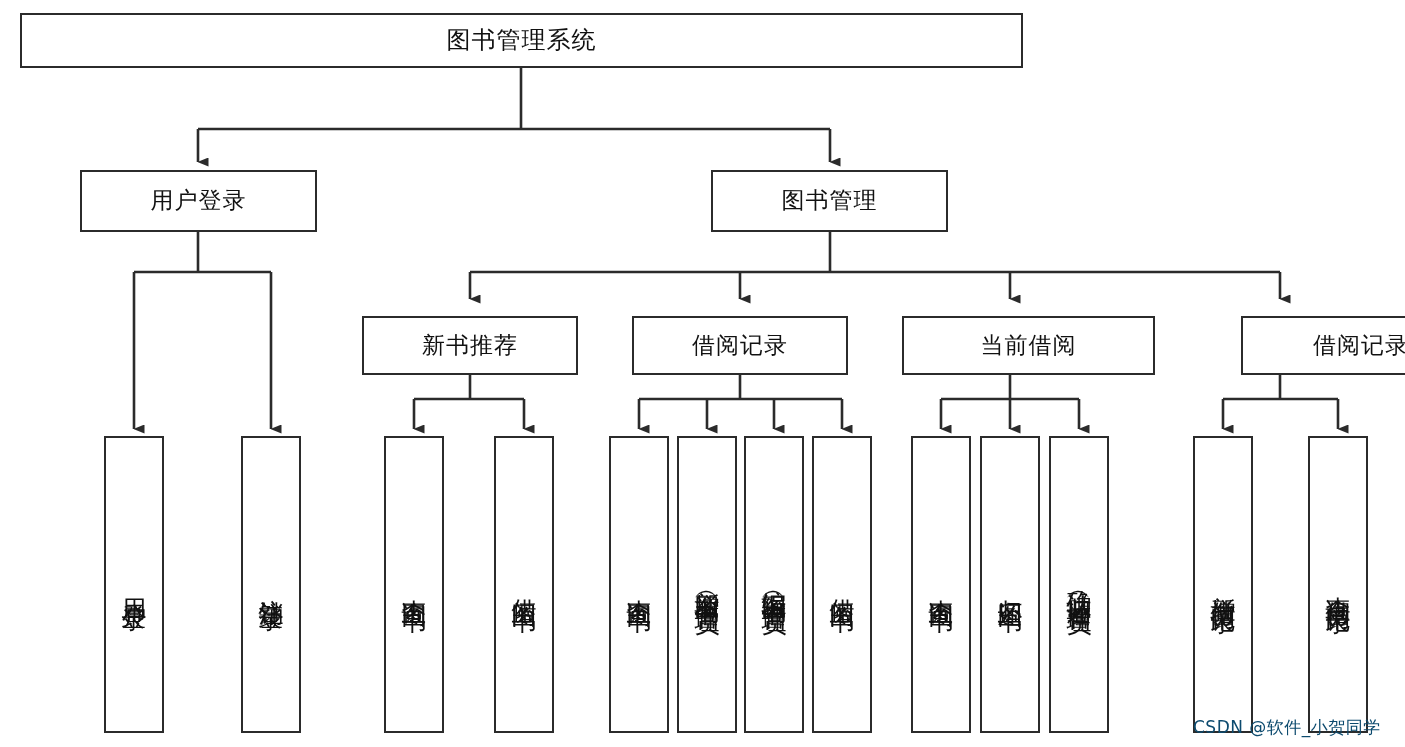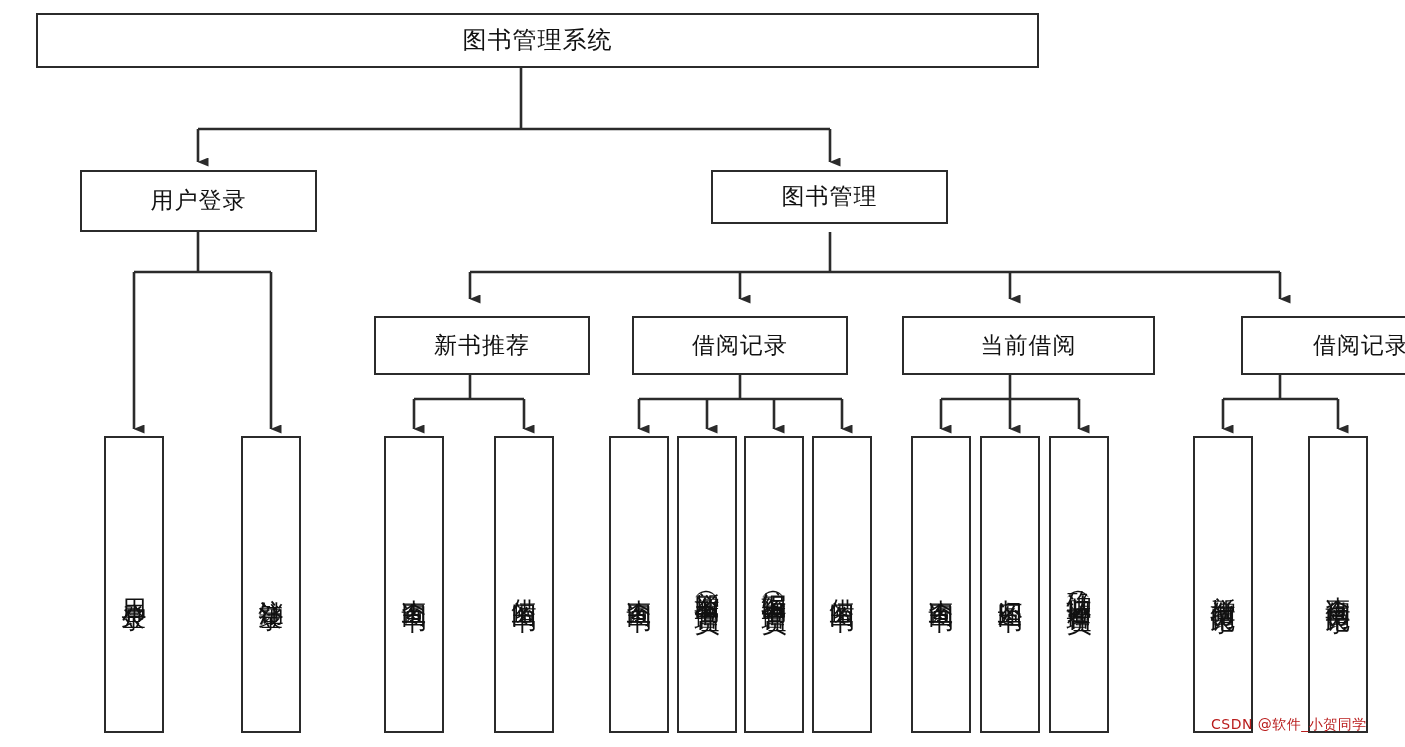--- a/index.html
+++ b/index.html
@@ -60,26 +60,25 @@
   .node.vert .node-label {
     writing-mode: vertical-rl;
     text-orientation: upright;
     font-size: 25px;
     line-height: 1.0;
     letter-spacing: 3px;
     max-height: 100%;
   }
   .watermark {
     position: absolute;
-    font-size: 14px;
-    color: #b91c1c;
+    font-size: 17px;
+    color: #0c4a6e;
     white-space: nowrap;
     z-index: 5;
     letter-spacing: 0.5px;
-    padding-left: 18px;
   }
 </style>
 </head>
 <body>
 
 <div id="diagram-canvas">
 
   <svg id="connector-layer" viewBox="0 0 1405 747" width="1405" height="747" xmlns="http://www.w3.org/2000/svg">
     <defs>
       <marker id="arrowhead" markerWidth="9" markerHeight="11" refX="4.5" refY="10.5" orient="auto" markerUnits="userSpaceOnUse">
@@ -125,32 +124,32 @@
       <path d="M1010,399 L1010,429" marker-end="url(#arrowhead)"></path>
       <path d="M1079,399 L1079,429" marker-end="url(#arrowhead)"></path>
 
       <path d="M1280,375 L1280,399"></path>
       <path d="M1223,399 L1338,399"></path>
       <path d="M1223,399 L1223,429" marker-end="url(#arrowhead)"></path>
       <path d="M1338,399 L1338,429" marker-end="url(#arrowhead)"></path>
     </g>
   </svg>
 
-  <div class="node horiz root" style="left:20px; top:13px; width:1003px; height:55px;margin-left:16px;">
+  <div class="node horiz root" style="left:20px; top:13px; width:1003px; height:55px;">
     <span class="node-label">图书管理系统</span>
   </div>
 
   <div class="node horiz" style="left:80px; top:170px; width:237px; height:62px;">
     <span class="node-label">用户登录</span>
   </div>
-  <div class="node horiz" style="left:711px; top:170px; width:237px; height:54px;">
+  <div class="node horiz" style="left:711px; top:170px; width:237px; height:62px;">
     <span class="node-label">图书管理</span>
   </div>
 
-  <div class="node horiz" style="left:374px; top:316px; width:216px; height:59px;">
+  <div class="node horiz" style="left:362px; top:316px; width:216px; height:59px;">
     <span class="node-label">新书推荐</span>
   </div>
   <div class="node horiz" style="left:632px; top:316px; width:216px; height:59px;">
     <span class="node-label">借阅记录</span>
   </div>
   <div class="node horiz" style="left:902px; top:316px; width:253px; height:59px;">
     <span class="node-label">当前借阅</span>
   </div>
   <div class="node horiz" style="left:1241px; top:316px; width:216px; height:59px;padding-left:24px;">
     <span class="node-label">借阅记录</span>

